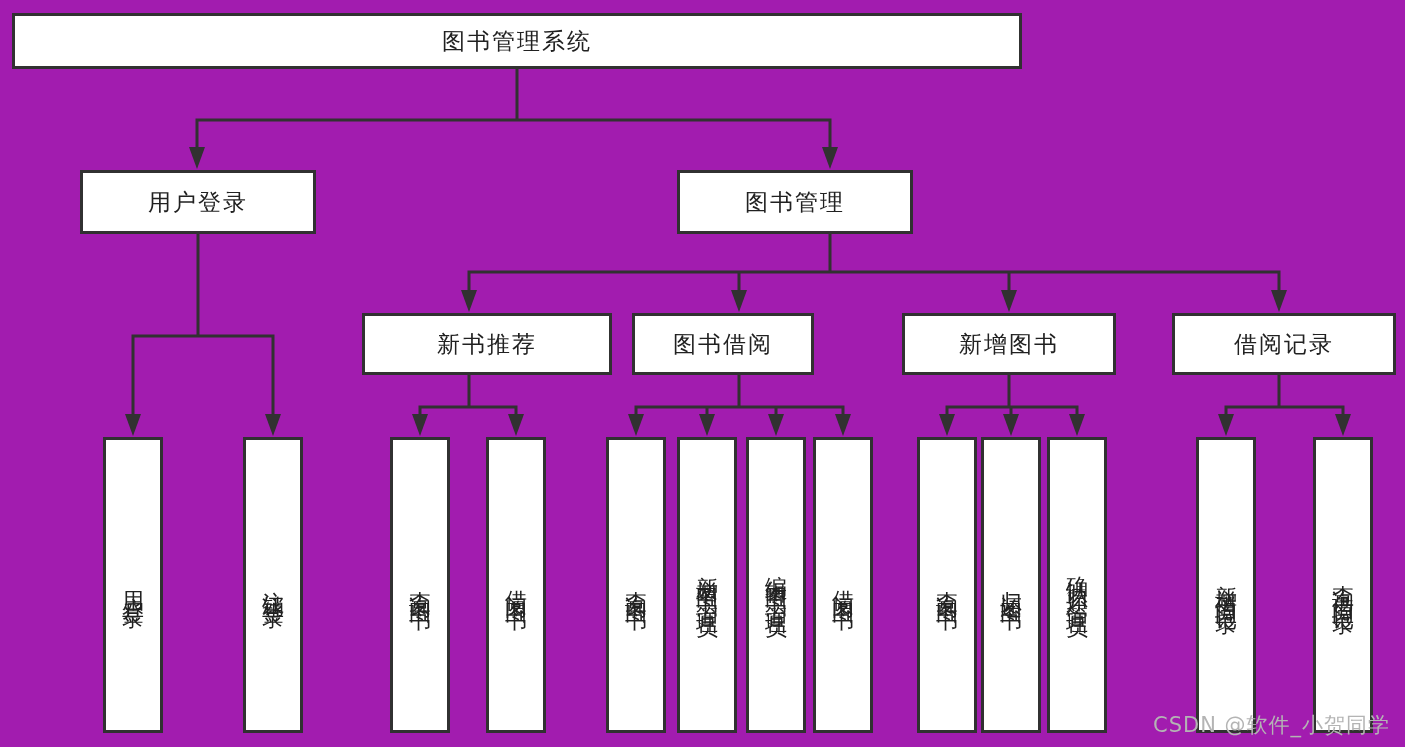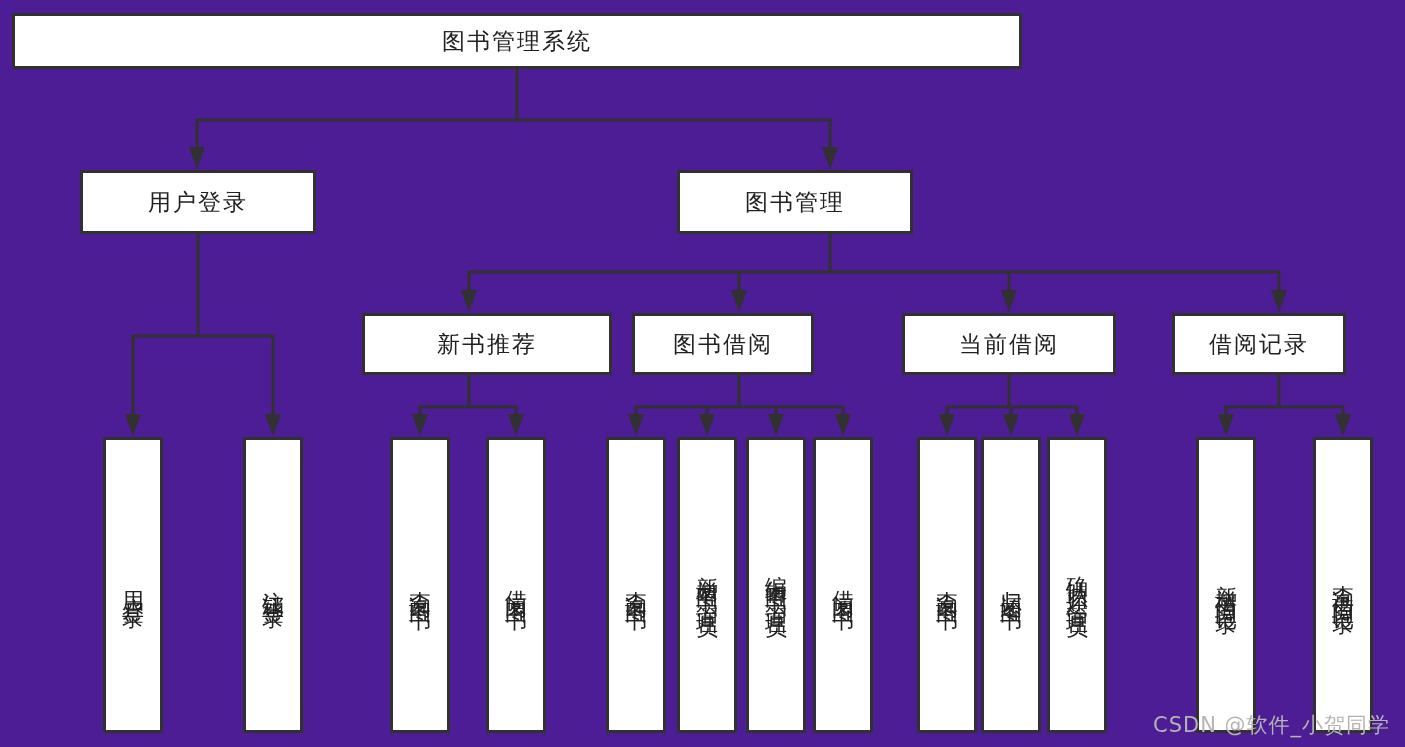--- a/index.html
+++ b/index.html
@@ -1,19 +1,19 @@
 <!DOCTYPE html>
 <html><head>
 <meta charset="utf-8">
 <style>
   html,body{margin:0;padding:0;background:#ffffff;}
   .canvas{
     position:relative;
     width:1405px;height:747px;
-    background:#4c1d95;
+    background:#a21caf;
     font-family:"DejaVu Sans","Liberation Sans",sans-serif;
     overflow:hidden;
   }
   svg.connectors{position:absolute;left:0;top:0;z-index:1;}
   .node{
     position:absolute;
     background:#ffffff;
     border:3px solid #313131;
     box-sizing:border-box;
     display:flex;align-items:center;justify-content:center;
@@ -85,22 +85,22 @@
     </g>
   </svg>
 
   <div class="node hbox" style="left:12px;top:13px;width:1010px;height:56px;">图书管理系统</div>
 
   <div class="node hbox" style="left:80px;top:170px;width:236px;height:64px;">用户登录</div>
   <div class="node hbox" style="left:677px;top:170px;width:236px;height:64px;">图书管理</div>
 
   <div class="node hbox" style="left:362px;top:313px;width:250px;height:62px;">新书推荐</div>
   <div class="node hbox" style="left:632px;top:313px;width:182px;height:62px;">图书借阅</div>
-  <div class="node hbox" style="left:902px;top:313px;width:214px;height:62px;">当前借阅</div>
-  <div class="node hbox" style="left:1172px;top:313px;width:174px;height:62px;">借阅记录</div>
+  <div class="node hbox" style="left:902px;top:313px;width:214px;height:62px;">新增图书</div>
+  <div class="node hbox" style="left:1172px;top:313px;width:224px;height:62px;">借阅记录</div>
 
   <div class="node vbox" style="left:103px;top:437px;width:60px;height:296px;">用户登录</div>
   <div class="node vbox" style="left:243px;top:437px;width:60px;height:296px;">注销登录</div>
 
   <div class="node vbox" style="left:390px;top:437px;width:60px;height:296px;">查询图书</div>
   <div class="node vbox" style="left:486px;top:437px;width:60px;height:296px;">借阅图书</div>
 
   <div class="node vbox" style="left:606px;top:437px;width:60px;height:296px;">查询图书</div>
   <div class="node vbox" style="left:677px;top:437px;width:60px;height:296px;">新增图书（管理员）</div>
   <div class="node vbox" style="left:746px;top:437px;width:60px;height:296px;">编辑图书（管理员）</div>

